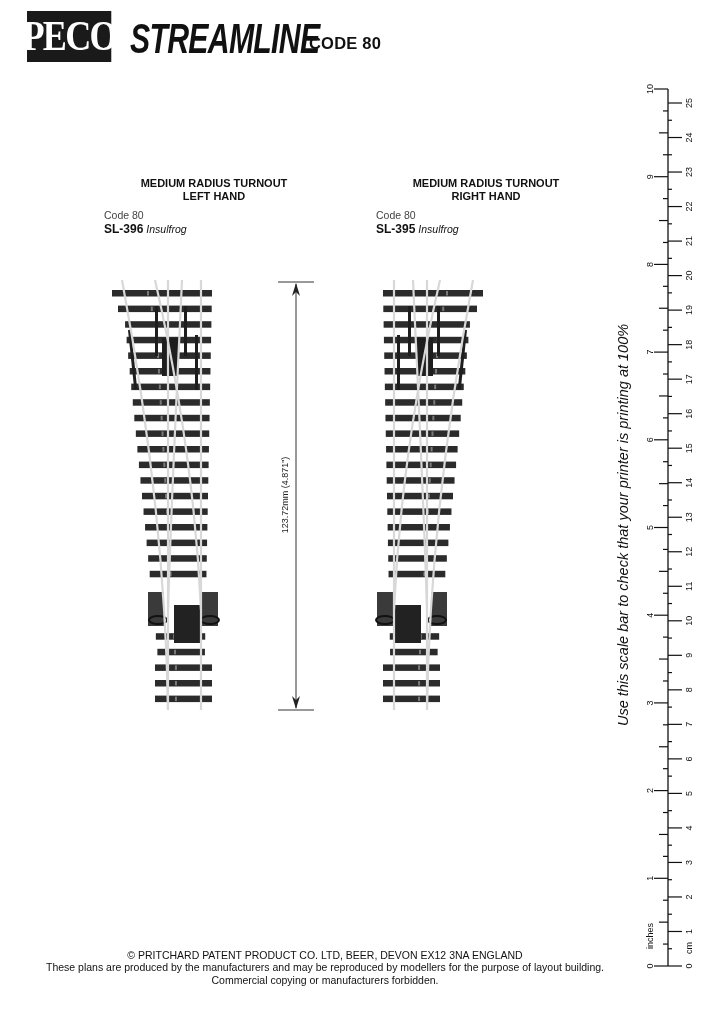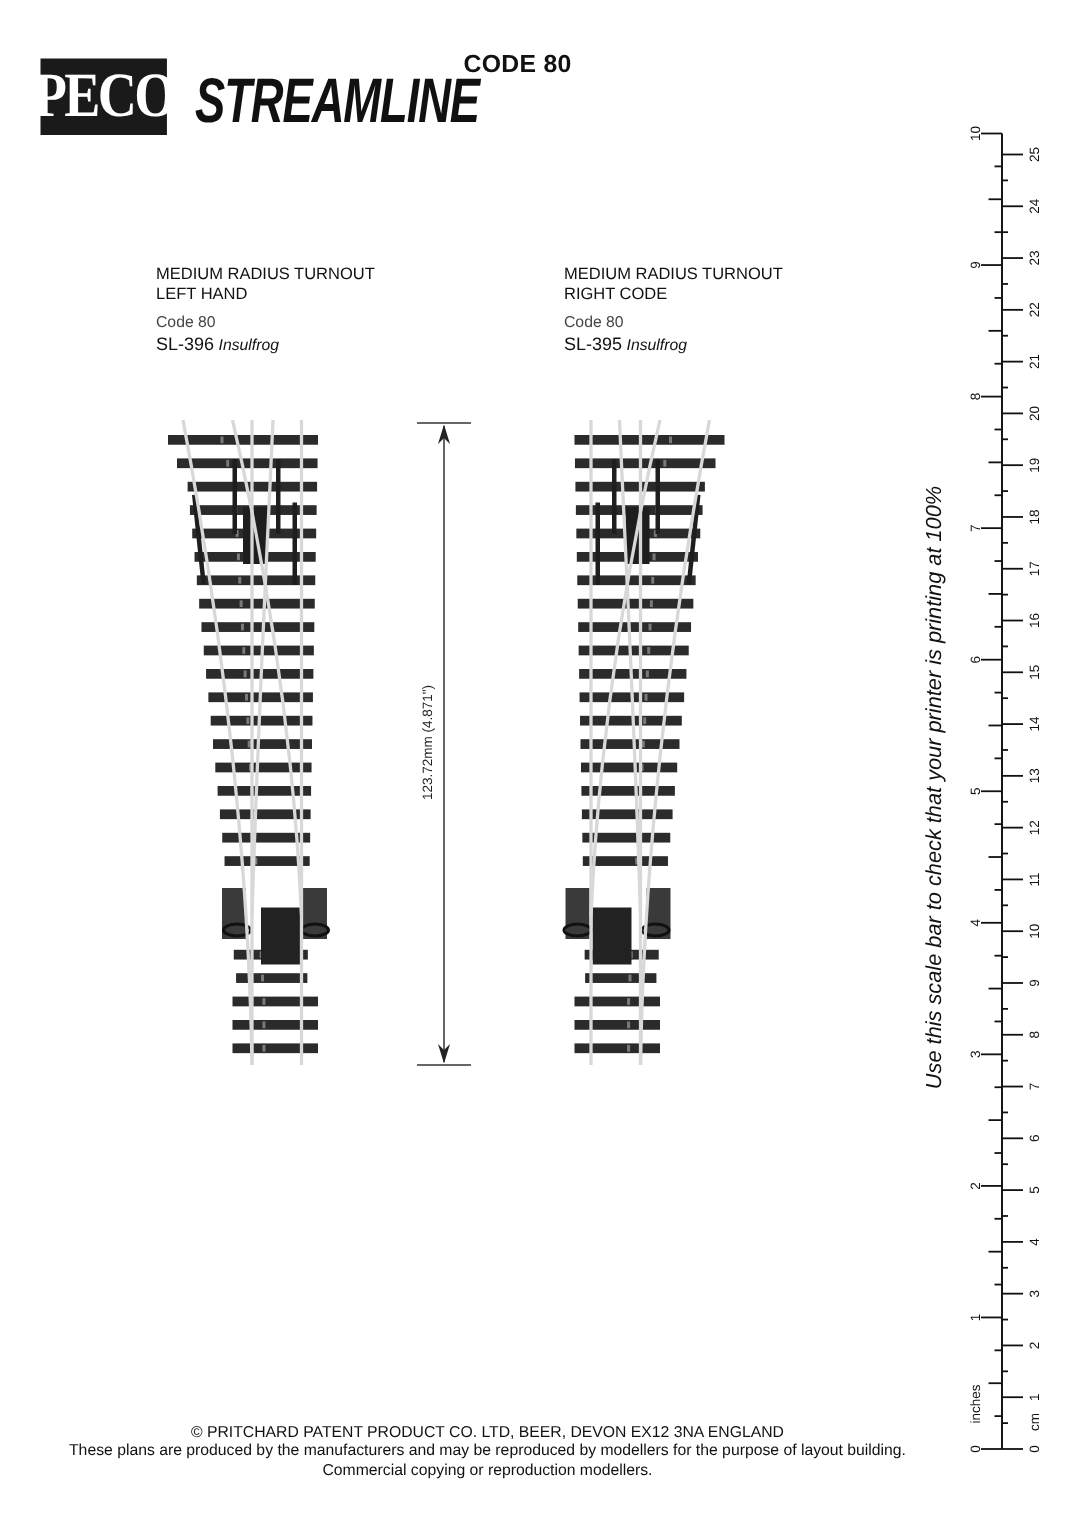--- a/index.html
+++ b/index.html
@@ -1,33 +1,33 @@
 <!DOCTYPE html>
 <html><head>
 <meta charset="utf-8">
 <style>
   html, body { margin: 0; padding: 0; background: #ffffff; }
   body { width: 724px; height: 1024px; position: relative; overflow: hidden;
          font-family: "Liberation Sans", sans-serif; color: #111; }
 
-  .logo { position: absolute; left: 27px; top: 41px; height: 46px; display: flex; align-items: center; }
+  .logo { position: absolute; left: 27px; top: 13px; height: 46px; display: flex; align-items: center; }
   .logo-peco { background: #1a1a1a; color: #fff; height: 51px; width: 98px;
                font-family: "Liberation Serif", serif; font-weight: bold; font-size: 42px;
                display: flex; align-items: center; justify-content: center; letter-spacing: -2px;
                transform: scaleX(0.86); transform-origin: left center; }
   .logo-streamline { position: absolute; left: 103px; top: 2px; font-family: "Liberation Sans", sans-serif; font-weight: bold; font-style: italic;
                      font-size: 42px; color: #111; letter-spacing: -1px; transform: scaleX(0.72); transform-origin: left center; white-space: nowrap; }
 
   .title { position: absolute; left: 309px; top: 34px; font-weight: bold; font-size: 16.5px; line-height: 19px; letter-spacing: 0.2px; }
 
   .plan-caption { position: absolute; width: 220px; }
-  .plan-caption .name { font-weight: normal; font-size: 11px; line-height: 13px; }
+  .plan-caption .name { font-weight: bold; font-size: 11px; line-height: 13px; text-align: center; }
   .plan-caption .code { font-size: 10.5px; color: #444; margin-top: 6px; line-height: 13px; }
   .plan-caption .sku { font-size: 12px; line-height: 14px; }
-  .plan-caption .sku b { font-weight: normal; text-align: center; }
+  .plan-caption .sku b { font-weight: bold; text-align: center; }
   .plan-caption .sku i { font-size: 10.5px; margin-left: 3px; }
 
   .track { position: absolute; }
 
   .dim { position: absolute; left: 276px; top: 280px; width: 40px; height: 432px; }
   .dim-label { position: absolute; left: 285px; top: 495px; transform: translate(-50%, -50%) rotate(-90deg);
                font-size: 9px; white-space: nowrap; color: #222; }
 
   .ruler { position: absolute; left: 600px; top: 70px; width: 124px; height: 920px; }
   .ruler-note { position: absolute; left: 623px; top: 525px; transform: translate(-50%, -50%) rotate(-90deg);
@@ -48,21 +48,21 @@
 
 <div class="plan-caption" style="left:104px; top:177px;">
   <div class="name">MEDIUM RADIUS TURNOUT</div>
   <div class="name">LEFT HAND</div>
   <div class="code">Code 80</div>
   <div class="sku"><b>SL-396</b><i>Insulfrog</i></div>
 </div>
 
 <div class="plan-caption" style="left:376px; top:177px;">
   <div class="name">MEDIUM RADIUS TURNOUT</div>
-  <div class="name">RIGHT CODE</div>
+  <div class="name">RIGHT HAND</div>
   <div class="code">Code 80</div>
   <div class="sku"><b>SL-395</b><i>Insulfrog</i></div>
 </div>
 
 <svg class="track" id="track-left" style="left:100px; top:280px;" width="140" height="430" viewBox="0 0 140 430">
     <g>
       <rect x="12" y="10" width="100" height="6.5" fill="#2b2b2b"></rect>
       <rect x="47" y="11" width="2" height="4.5" fill="#7a7a7a"></rect>
       <rect x="18" y="25.6" width="93.6923076923077" height="6.5" fill="#2b2b2b"></rect>
       <rect x="50.79230769230769" y="26.6" width="2" height="4.5" fill="#7a7a7a"></rect>
@@ -335,14 +335,14 @@
     <text x="0" y="0" font-size="9" font-family="Liberation Sans, sans-serif" fill="#111" transform="translate(690,137.51999999999998) rotate(-90)" text-anchor="middle" dominant-baseline="middle">24</text>
     <line x1="668" y1="120.25999999999988" x2="672" y2="120.25999999999988" stroke="#111" stroke-width="1.2"></line>
     <line x1="668" y1="102.99999999999989" x2="682" y2="102.99999999999989" stroke="#111" stroke-width="1.2"></line>
     <text x="0" y="0" font-size="9" font-family="Liberation Sans, sans-serif" fill="#111" transform="translate(690,102.99999999999989) rotate(-90)" text-anchor="middle" dominant-baseline="middle">25</text>
     <text x="0" y="0" font-size="9" font-family="Liberation Sans, sans-serif" fill="#111" transform="translate(651,936) rotate(-90)" text-anchor="middle" dominant-baseline="middle">inches</text>
     <text x="0" y="0" font-size="9" font-family="Liberation Sans, sans-serif" fill="#111" transform="translate(690,948) rotate(-90)" text-anchor="middle" dominant-baseline="middle">cm</text>
   </svg>
 <div class="ruler-note">Use this scale bar to check that your printer is printing at 100%</div>
 
 <div class="footer" style="top:961px;">These plans are produced by the manufacturers and may be reproduced by modellers for the purpose of layout building.</div>
-<div class="footer" style="top:974px;">Commercial copying or reproduction modellers.</div>
+<div class="footer" style="top:974px;">Commercial copying or manufacturers forbidden.</div>
 <div class="footer" style="top:949px;">© PRITCHARD PATENT PRODUCT CO. LTD, BEER, DEVON EX12 3NA ENGLAND</div>
 
 </body></html>

